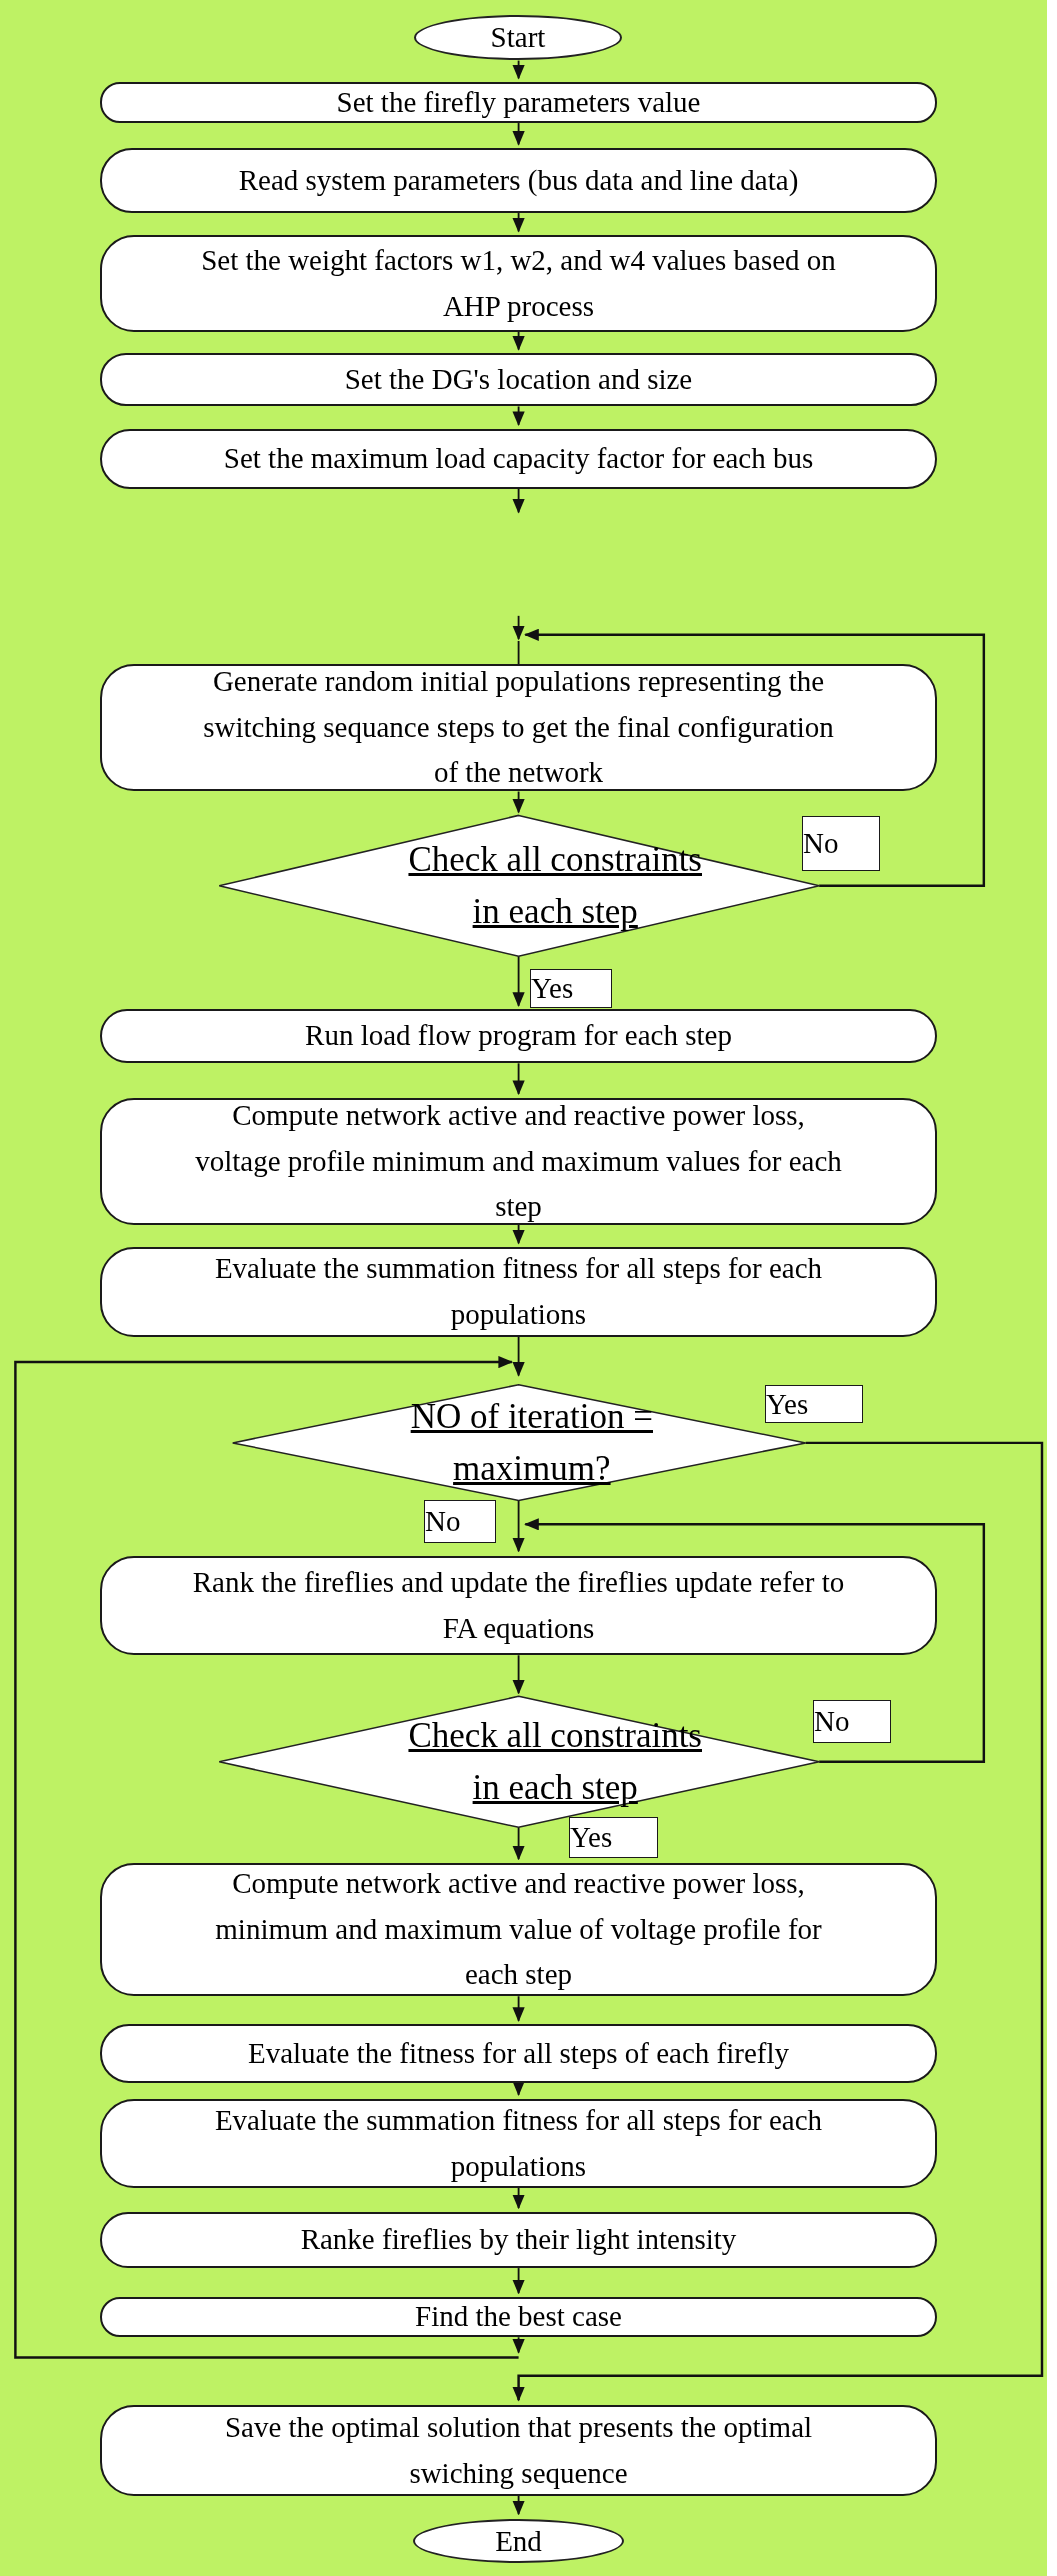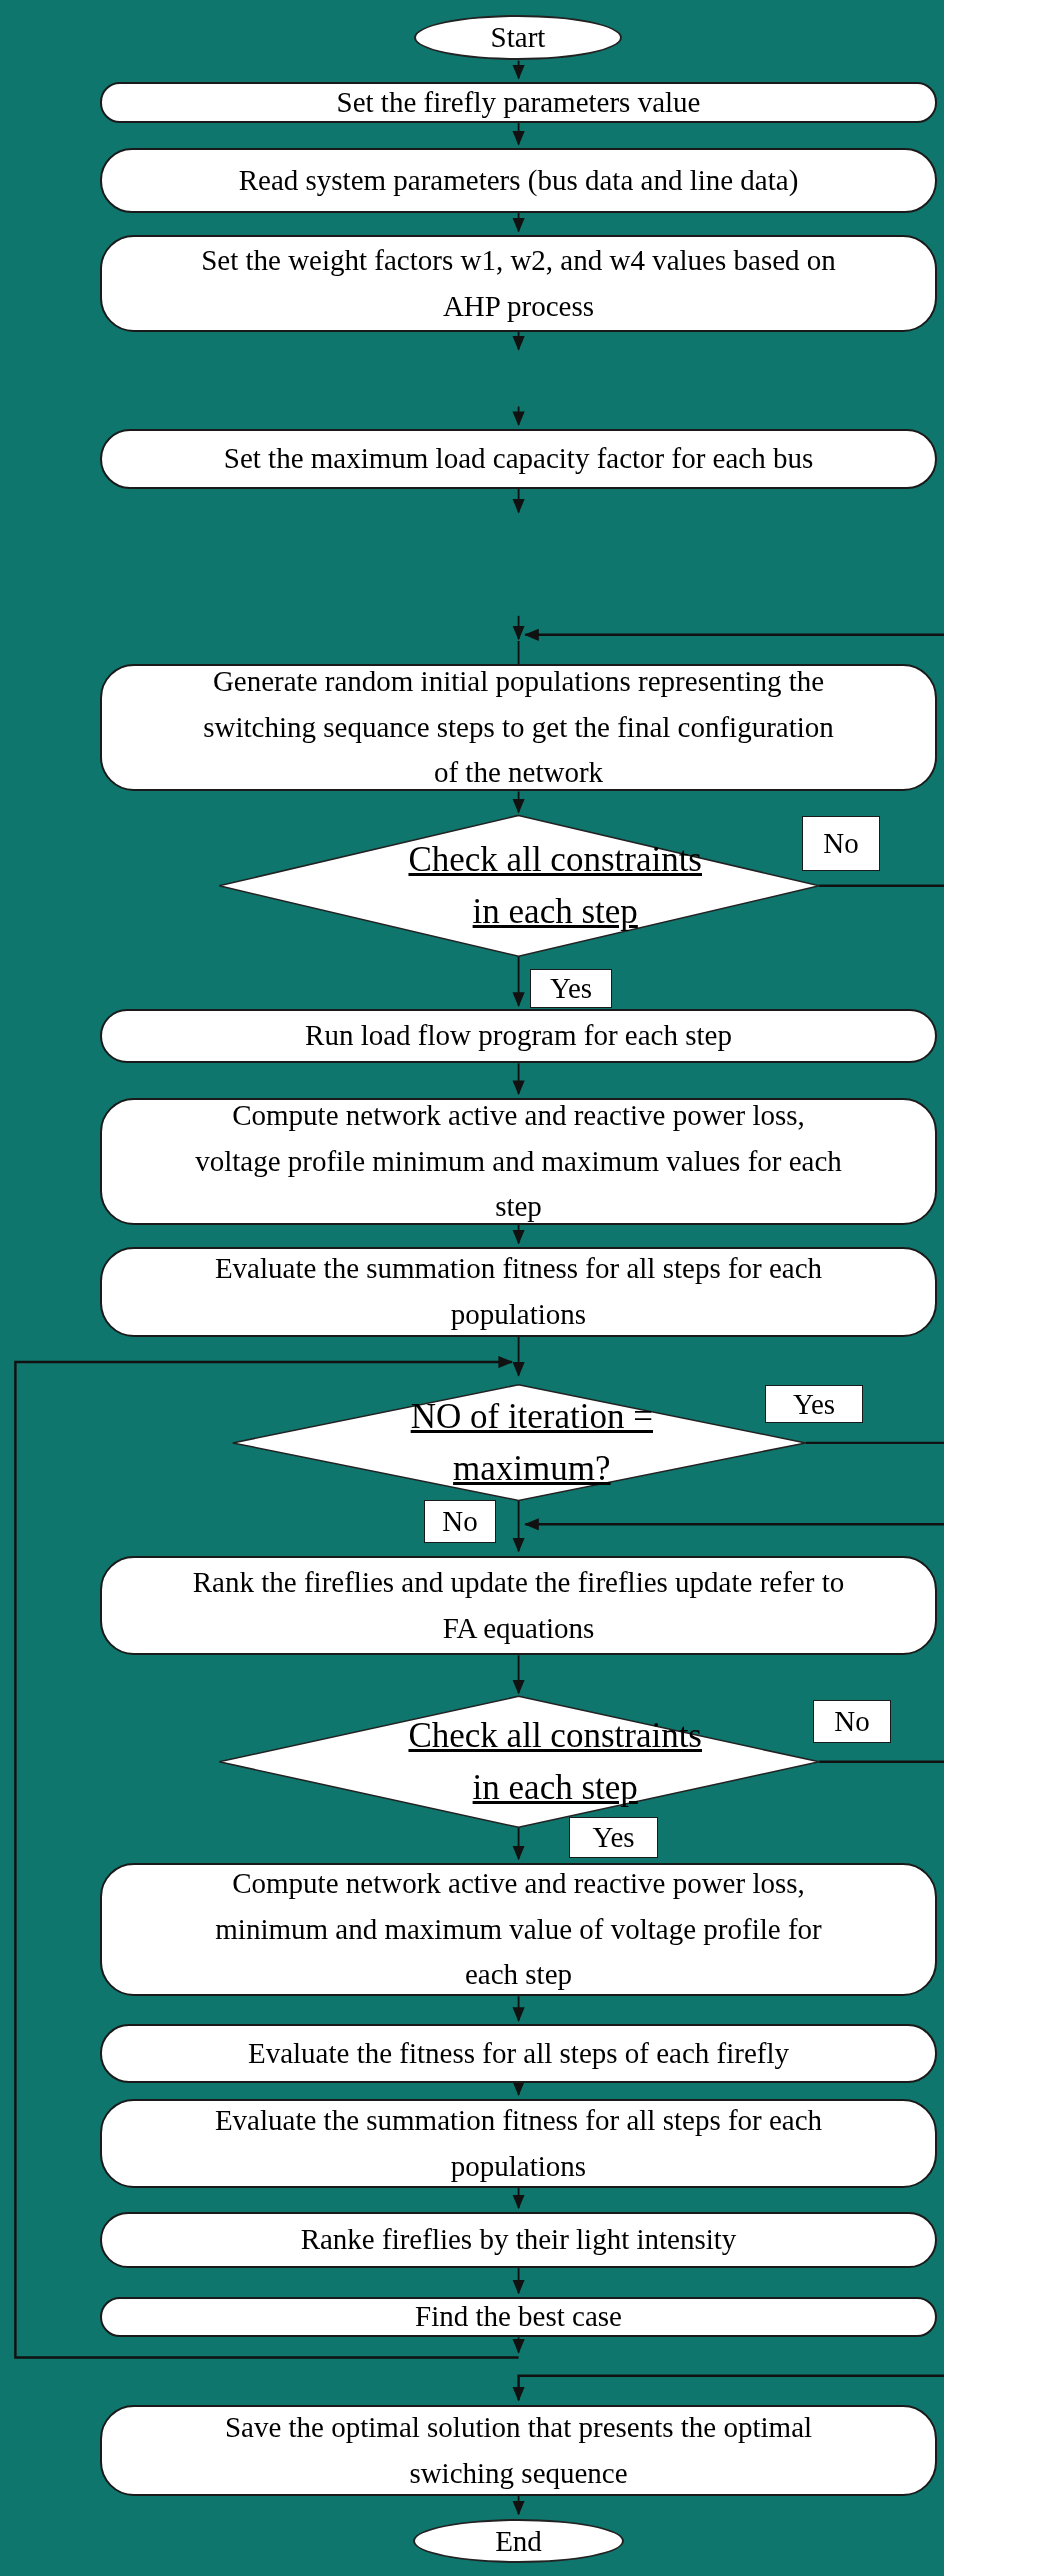--- a/index.html
+++ b/index.html
@@ -1,37 +1,38 @@
 <!DOCTYPE html>
 <html style="font-size:9.8px"><head>
 <meta charset="utf-8">
 <style>
   html, body { margin:0; padding:0; background:#ffffff; }
   .canvas {
-    position:relative; width:944px; height:2576px; background:#0f766e;
+    position:relative; width:1036px; height:2576px; background:#bef264;
     font-family:"Liberation Serif","DejaVu Serif",serif; color:#000;
     overflow:hidden;
+    padding-left:11px;
   }
   svg.wires { position:absolute; left:0; top:0; width:1058px; height:2576px; }
   .node {
     position:absolute; box-sizing:border-box; background:#fff;
     border:2.4px solid #1a1a1a;
     display:flex; align-items:center; justify-content:center;
     text-align:center; font-size:29px; line-height:1.58;
   }
   .node span, .dtext span, .lbl span, .oval span { white-space:pre-line; }
   .oval {
     position:absolute; box-sizing:border-box; background:#fff;
     border:2.1px solid #222; border-radius:50%;
     display:flex; align-items:center; justify-content:center; font-size:29px;
   }
   .lbl {
     position:absolute; box-sizing:border-box; background:#fff;
     border:1.8px solid #1a1a1a;
-    display:flex; align-items:center; justify-content:center; font-size:29px;
+    display:flex; align-items:center; justify-content:flex-start; font-size:29px;
   }
   .dtext {
     position:absolute; display:flex; align-items:center; justify-content:flex-end;
     text-align:center; font-size:35px; line-height:1.5;text-decoration:underline;
   }
 </style>
 </head>
 <body>
 
 <div class="canvas">
@@ -87,20 +88,23 @@
 
   <div class="node" style="left:100px; top:82px; width:837px; height:41px; border-radius:20px;">
     <span>Set the firefly parameters value</span>
   </div>
 
   <div class="node" style="left:100px; top:235px; width:837px; height:97px; border-radius:34px;">
     <span>Set the weight factors w1, w2, and w4 values based on
 AHP process</span>
   </div>
 
+  <div class="node" style="left:100px; top:353px; width:837px; height:53px; border-radius:26px;">
+    <span>Set the DG's location and size</span>
+  </div>
 
   <div class="node" style="left:100px; top:429px; width:837px; height:60px; border-radius:30px;">
     <span>Set the maximum load capacity factor for each bus</span>
   </div>
 
 
   <div class="node" style="left:100px; top:664px; width:837px; height:127px; border-radius:34px;">
     <span>Generate random initial populations representing the
 switching sequance steps to get the final configuration
 of the network</span>

